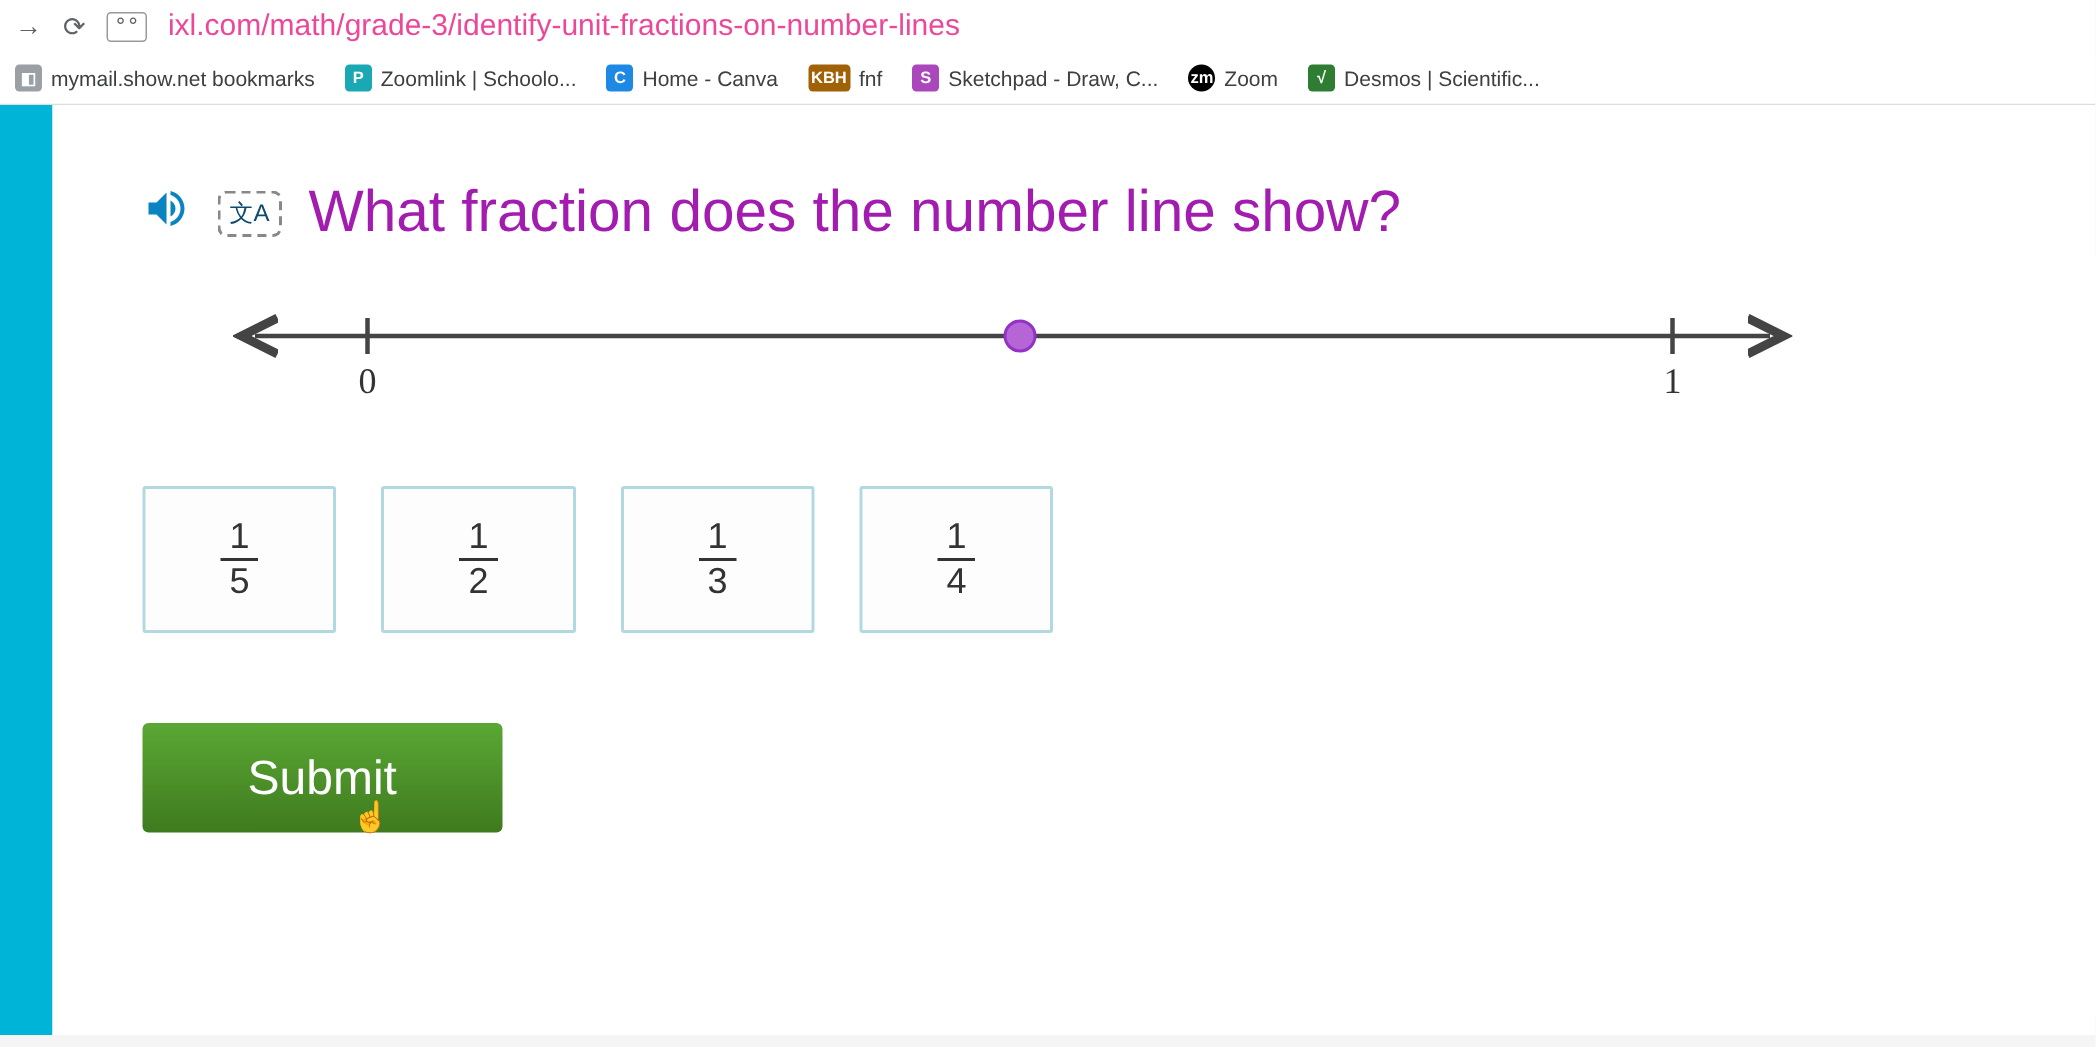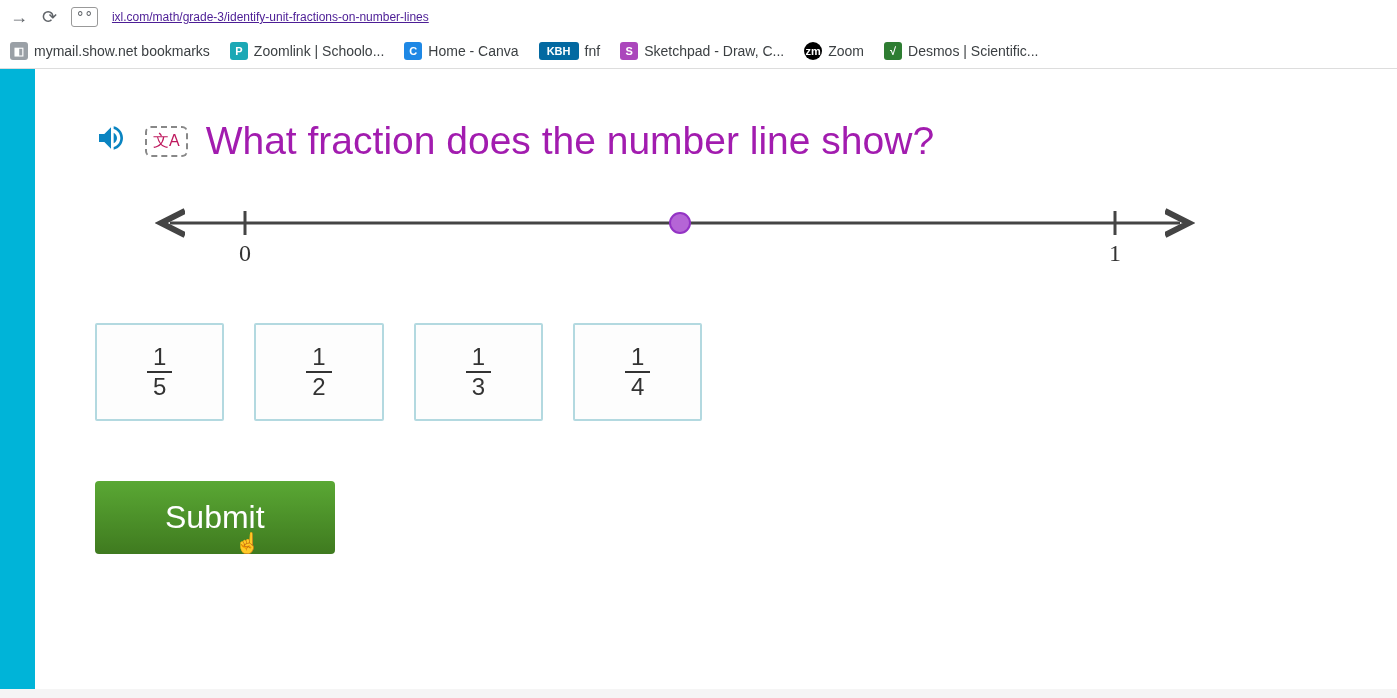--- a/index.html
+++ b/index.html
@@ -32,23 +32,22 @@
     }
     .site-icon {
       color: #5f6368;
       font-size: 14px;
       border: 1px solid #999;
       border-radius: 3px;
       padding: 1px 4px;
       font-family: monospace;
     }
     .url-text {
-      color: #4c1d95;
-      font-size: 12px;
-      text-decoration: underline;
+      color: #ec4899;
+      font-size: 20px;
     }
     .bookmarks-bar {
       display: flex;
       align-items: center;
       padding: 8px 10px;
       gap: 20px;
       background: #fff;
     }
     .bookmark {
       display: flex;
@@ -65,21 +64,21 @@
       display: flex;
       align-items: center;
       justify-content: center;
       font-size: 11px;
       font-weight: bold;
       color: #fff;
     }
     .bk-gray { background: #9aa0a6; }
     .bk-teal { background: #1ba8b5; color:#fff; }
     .bk-blue { background: #1e88e5; }
-    .bk-orange { background: #0369a1; width:40px; }
+    .bk-orange { background: #a16207; width:28px; }
     .bk-purple { background: #ab47bc; }
     .bk-zoom { background: #000000; border-radius:50%; }
     .bk-green { background: #2e7d32; }
     .content-area {
       display: flex;
       height: calc(100% - 78px);
     }
     .sidebar-sliver {
       width: 35px;
       background: #00b4d8;
@@ -96,21 +95,21 @@
       margin-bottom: 30px;
     }
     .sound-icon {
       color: #0a84c1;
       font-size: 28px;
     }
     .translate-icon {
       border: 2px dashed #888;
       border-radius: 6px;
       padding: 3px 6px;
-      color: #be185d;
+      color: #0c4a6e;
       font-size: 16px;
     }
     .question-text {
       font-size: 39px;
       color: #a21caf;
       font-family: Verdana, sans-serif;
     }
     .number-line-wrap {
       margin: 10px 0 50px 60px;
       width: 1040px;

